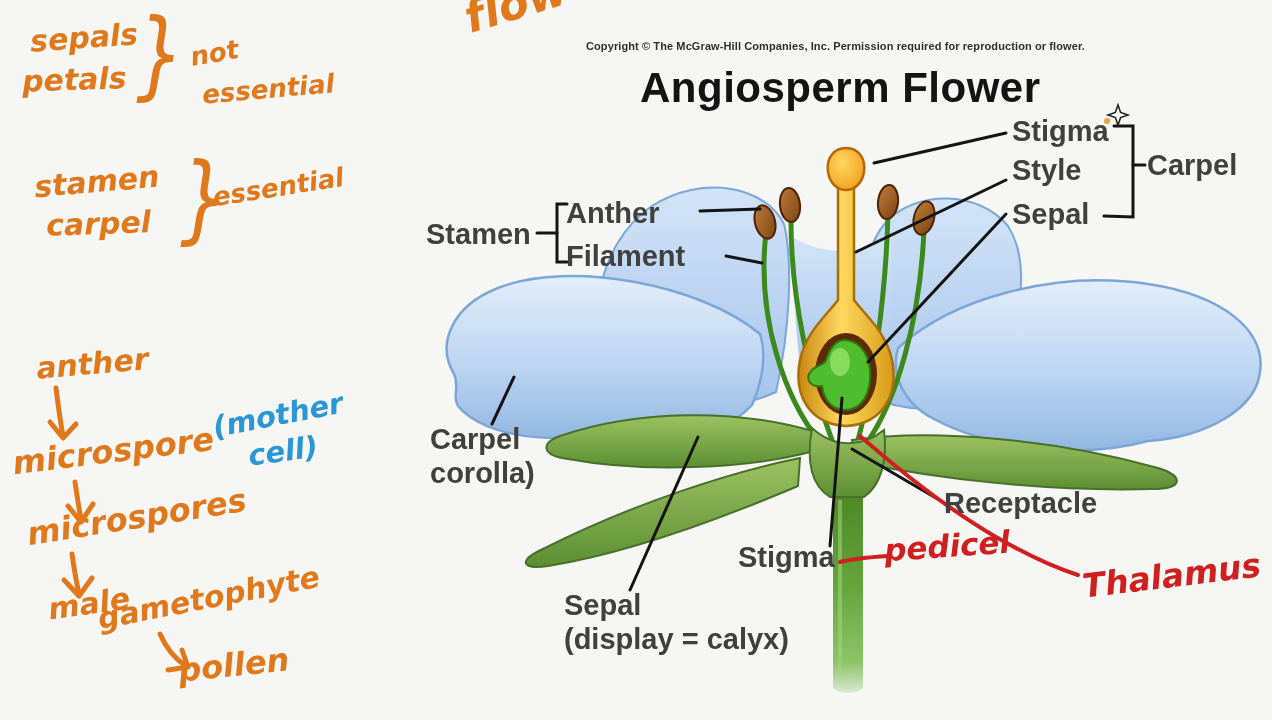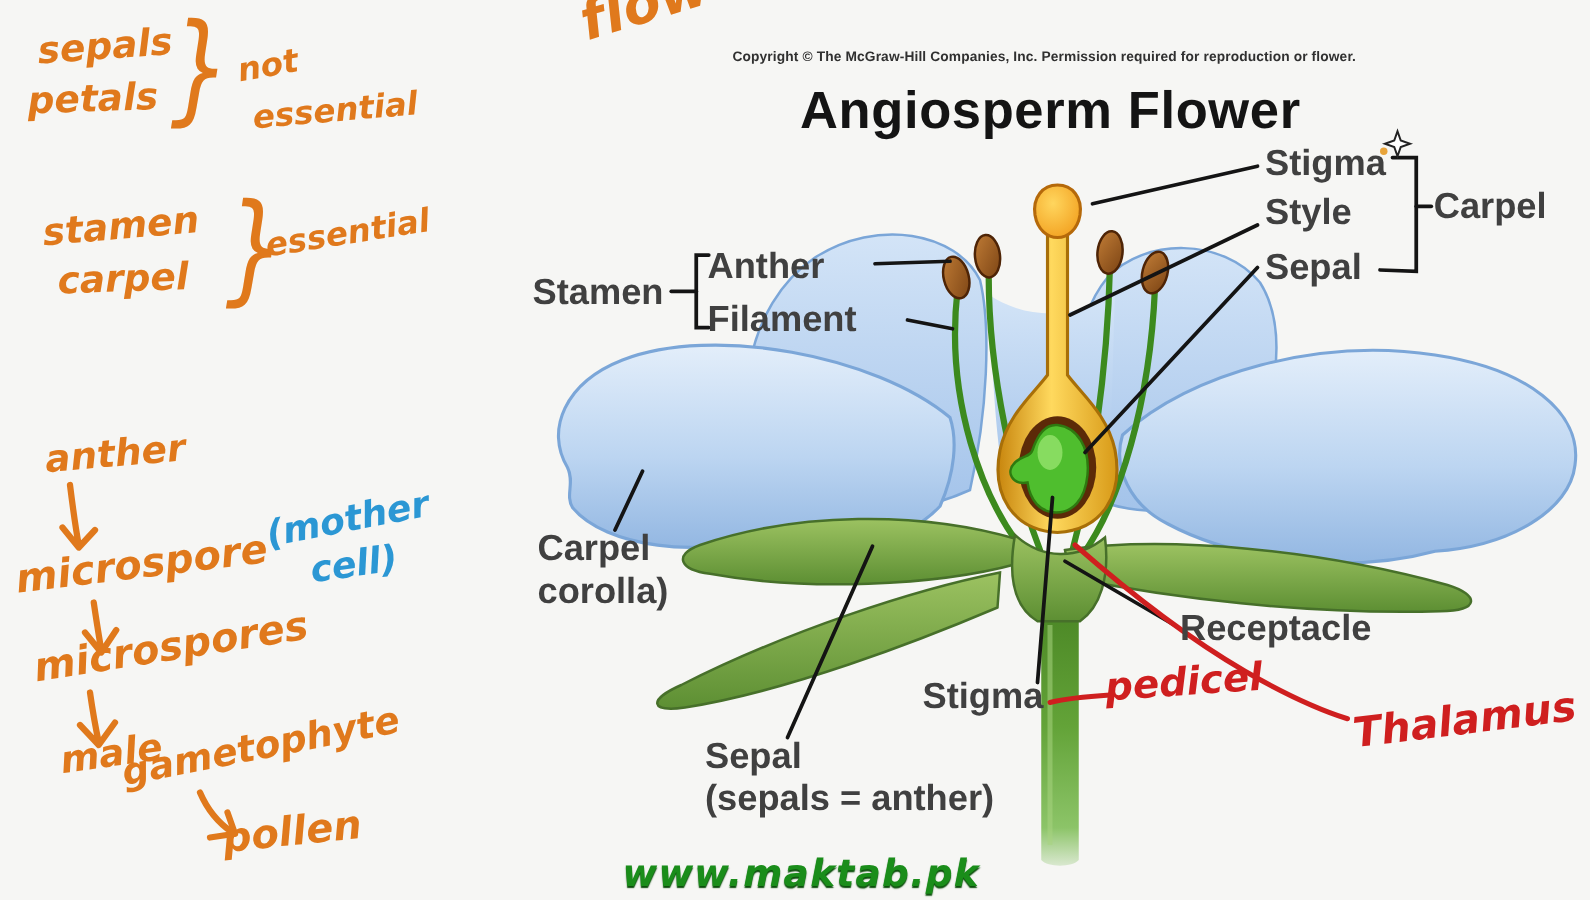--- a/index.html
+++ b/index.html
@@ -183,30 +183,29 @@
   <div class="txt lbl c-stamen">Stamen</div>
   <div class="txt lbl c-filament">Filament</div>
 
   <div class="txt lbl c-petal">
     <span class="ln">Carpel</span>
     <span class="ln">corolla)</span>
   </div>
 
   <div class="txt lbl c-sepal">
     <span class="ln">Sepal</span>
-    <span class="ln">(sepals = anther)</span>
+    <span class="ln">(display = calyx)</span>
   </div>
 
   <div class="txt lbl c-ovule">Stigma</div>
   <div class="txt lbl c-receptacle">Receptacle</div>
 
   <div class="txt red-hw c-pedicel">pedicel</div>
   <div class="txt red-hw c-thalamus">Thalamus</div>
 
-  <div class="txt footer c-footer">www.maktab.pk</div>
 
   <div class="txt hw n-flower-top">flower</div>
 
   <div class="txt hw n-sepals">sepals</div>
   <div class="txt hw n-petals">petals</div>
   <div class="txt hw brace n-brace1">}</div>
   <div class="txt hw hw-sm n-not">not</div>
   <div class="txt hw hw-sm n-ess1">essential</div>
 
   <div class="txt hw n-stamen">stamen</div>

